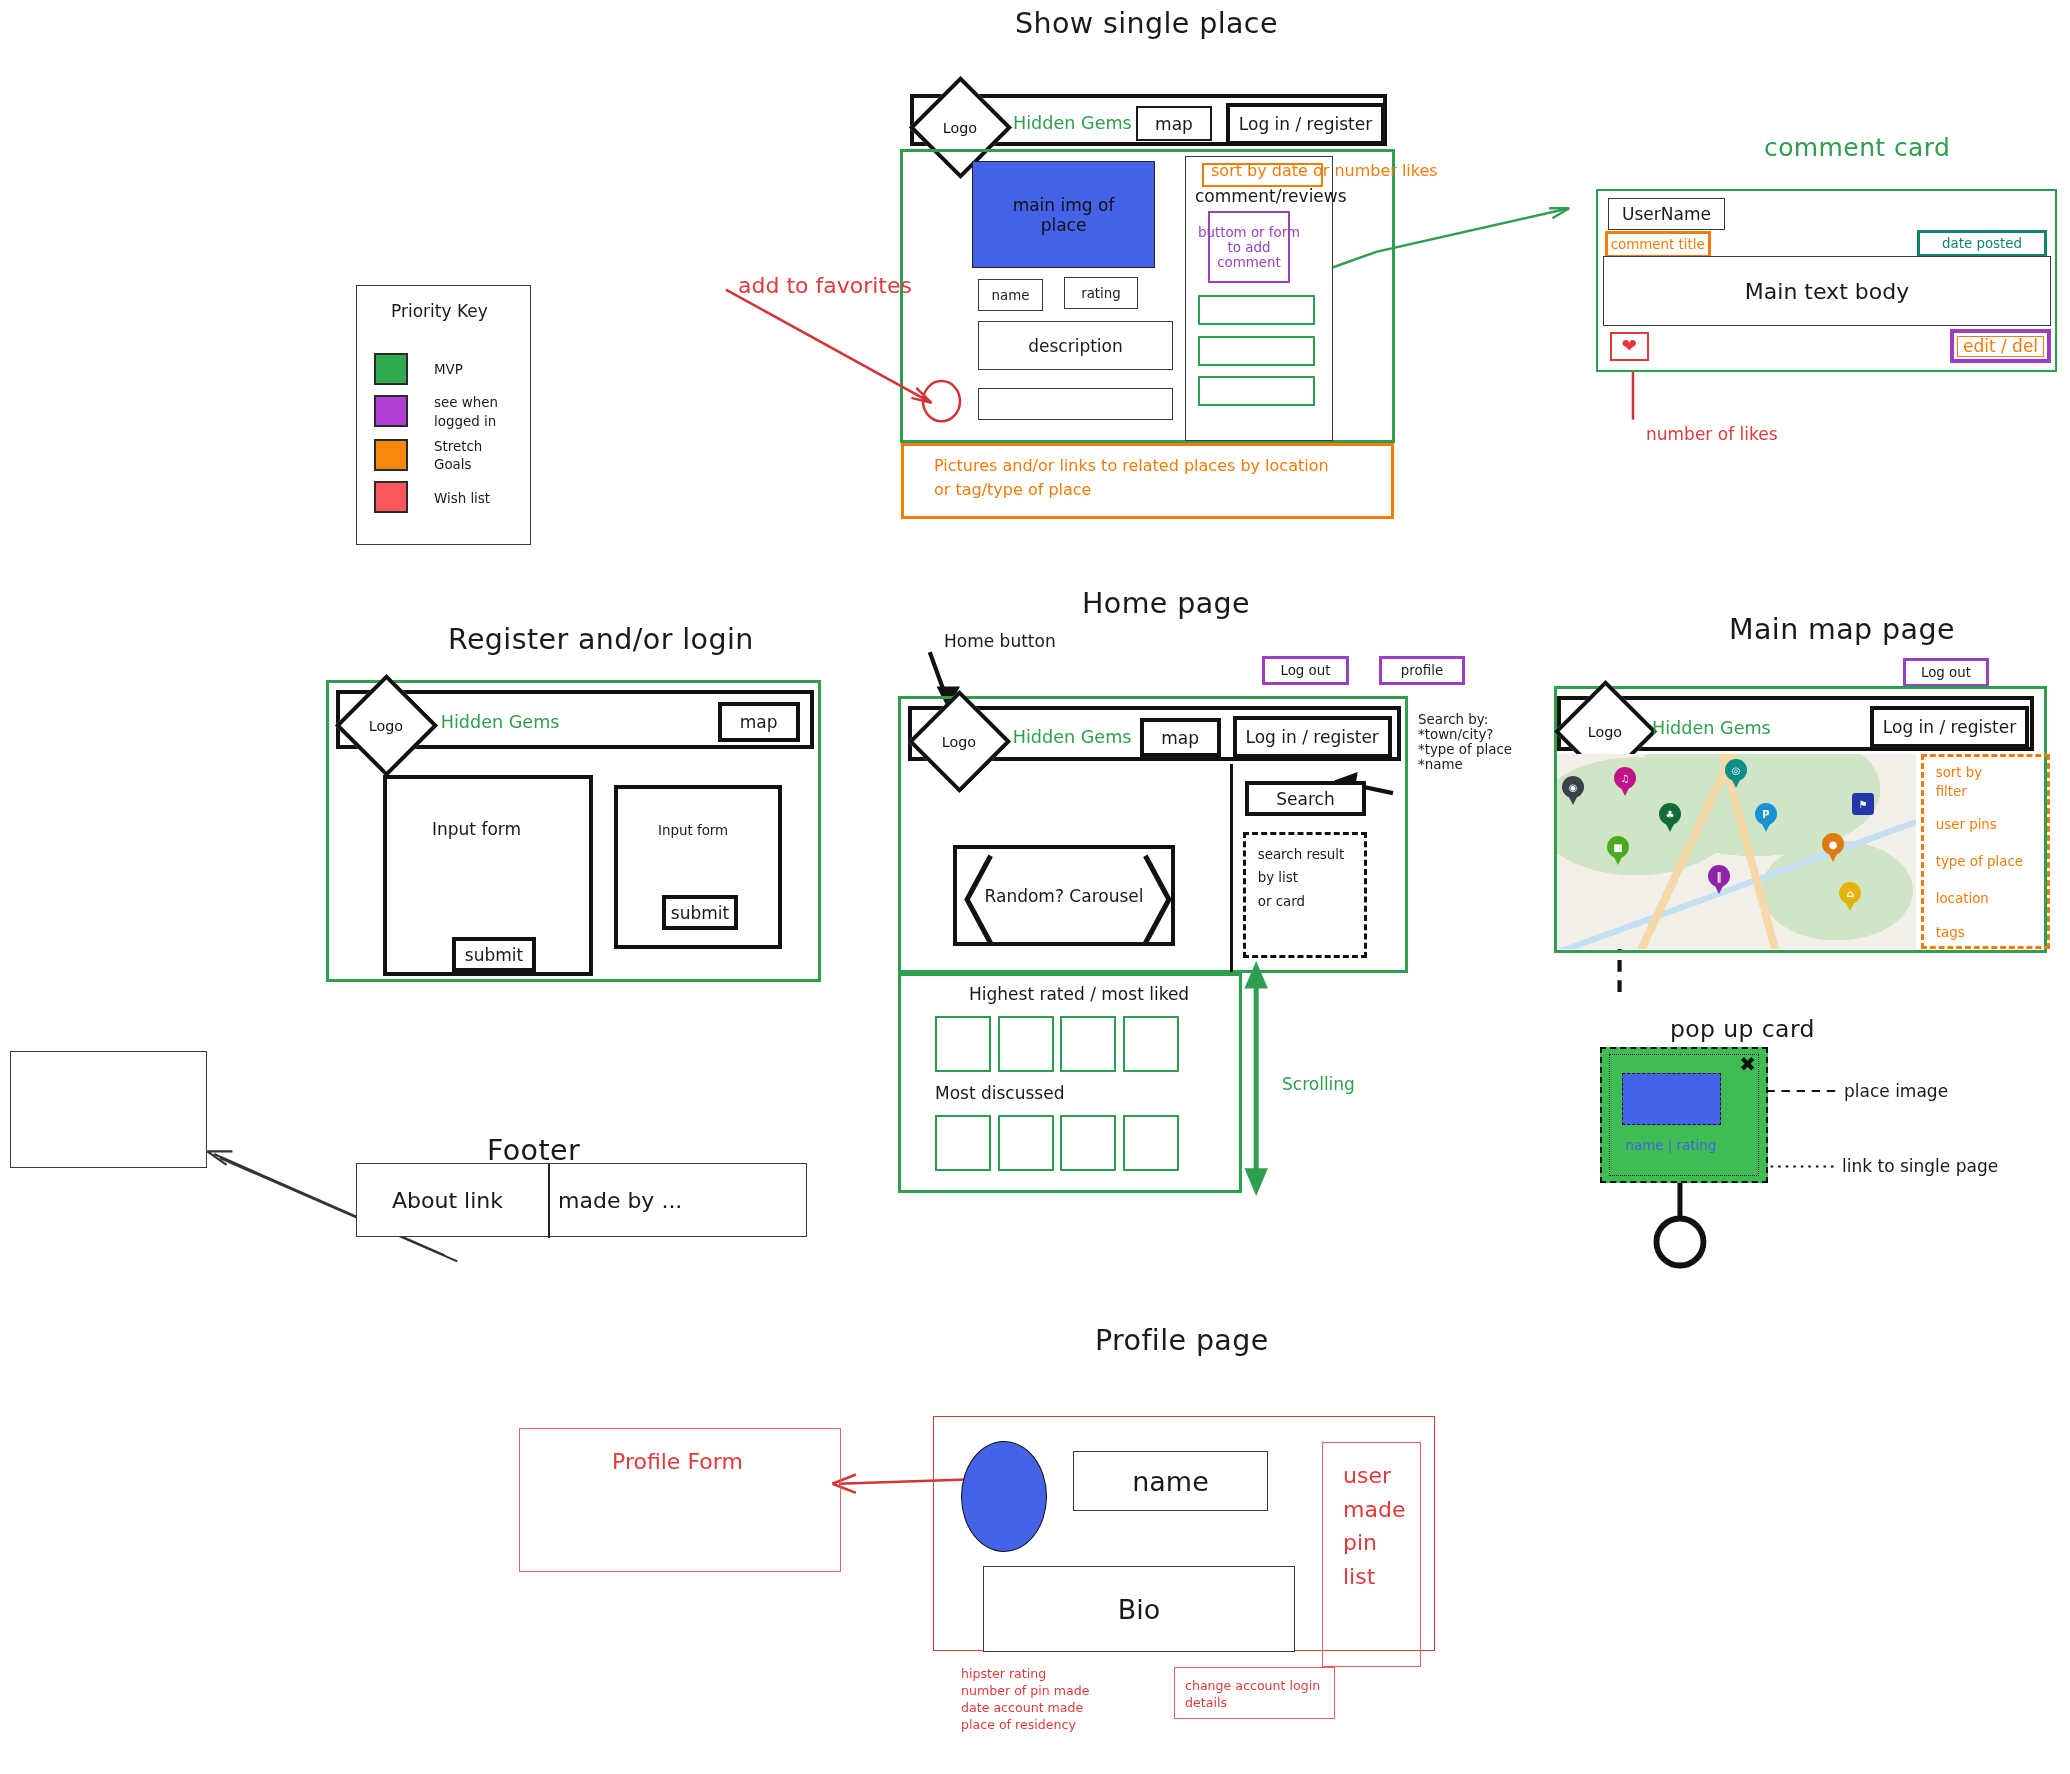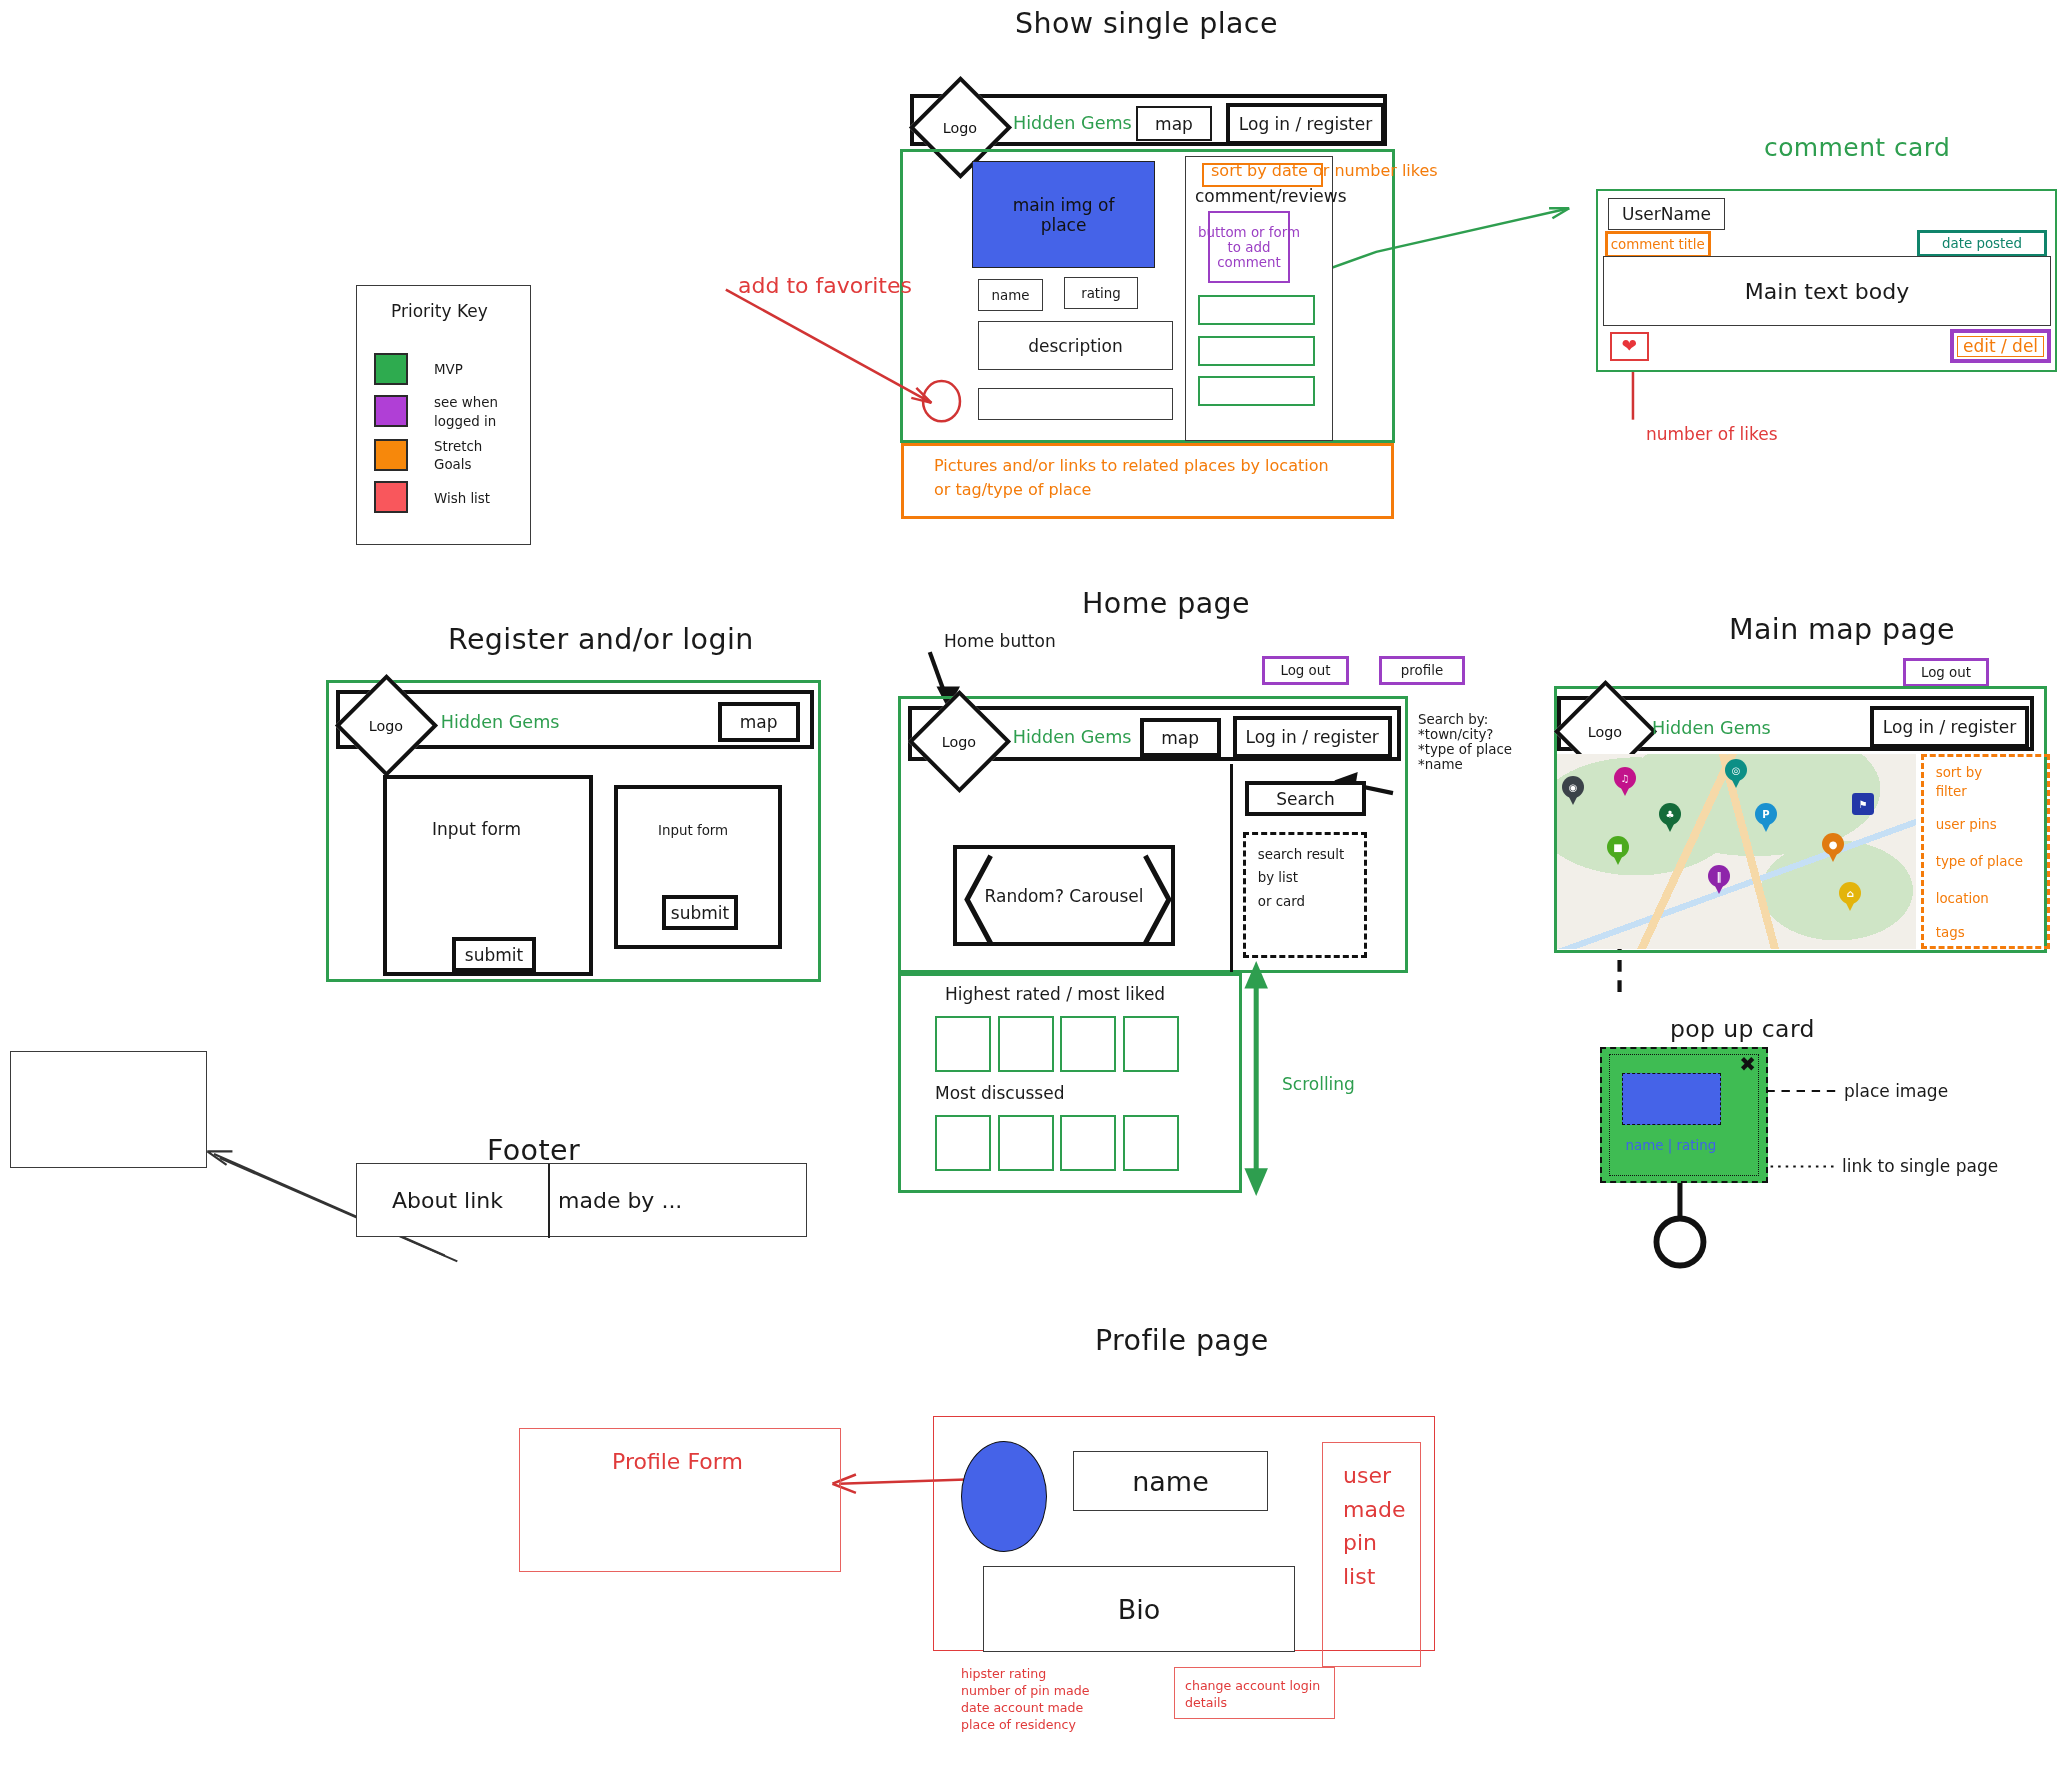--- a/index.html
+++ b/index.html
@@ -331,21 +331,21 @@
   </div>
 
   <div class="abs" style="left:1418px; top:712px;">
     <div class="lbl-s">Search by:</div>
     <div class="lbl-s">*town/city?</div>
     <div class="lbl-s">*type of place</div>
     <div class="lbl-s">*name</div>
   </div>
 
   <div class="abs bx-green" style="left:898px; top:973px; width:344px; height:220px;">
-    <div class="abs lbl" style="left:44px; top:8.4px;text-align:center;">Highest rated / most liked</div>
+    <div class="abs lbl" style="left:68px; top:8.4px;text-align:center;">Highest rated / most liked</div>
     <div class="abs" style="left:34px; top:40px; display:flex; gap:6.7px;">
       <div class="bx-green-thin" style="width:52px;height:52px; border-color:#2e9e4f;"></div>
       <div class="bx-green-thin" style="width:52px;height:52px;"></div>
       <div class="bx-green-thin" style="width:52px;height:52px;"></div>
       <div class="bx-green-thin" style="width:52px;height:52px;"></div>
     </div>
     <div class="abs lbl" style="left:34px; top:107px;">Most discussed</div>
     <div class="abs" style="left:34px; top:139px; display:flex; gap:6.7px;">
       <div class="bx-green-thin" style="width:52px;height:52px;"></div>
       <div class="bx-green-thin" style="width:52px;height:52px;"></div>

